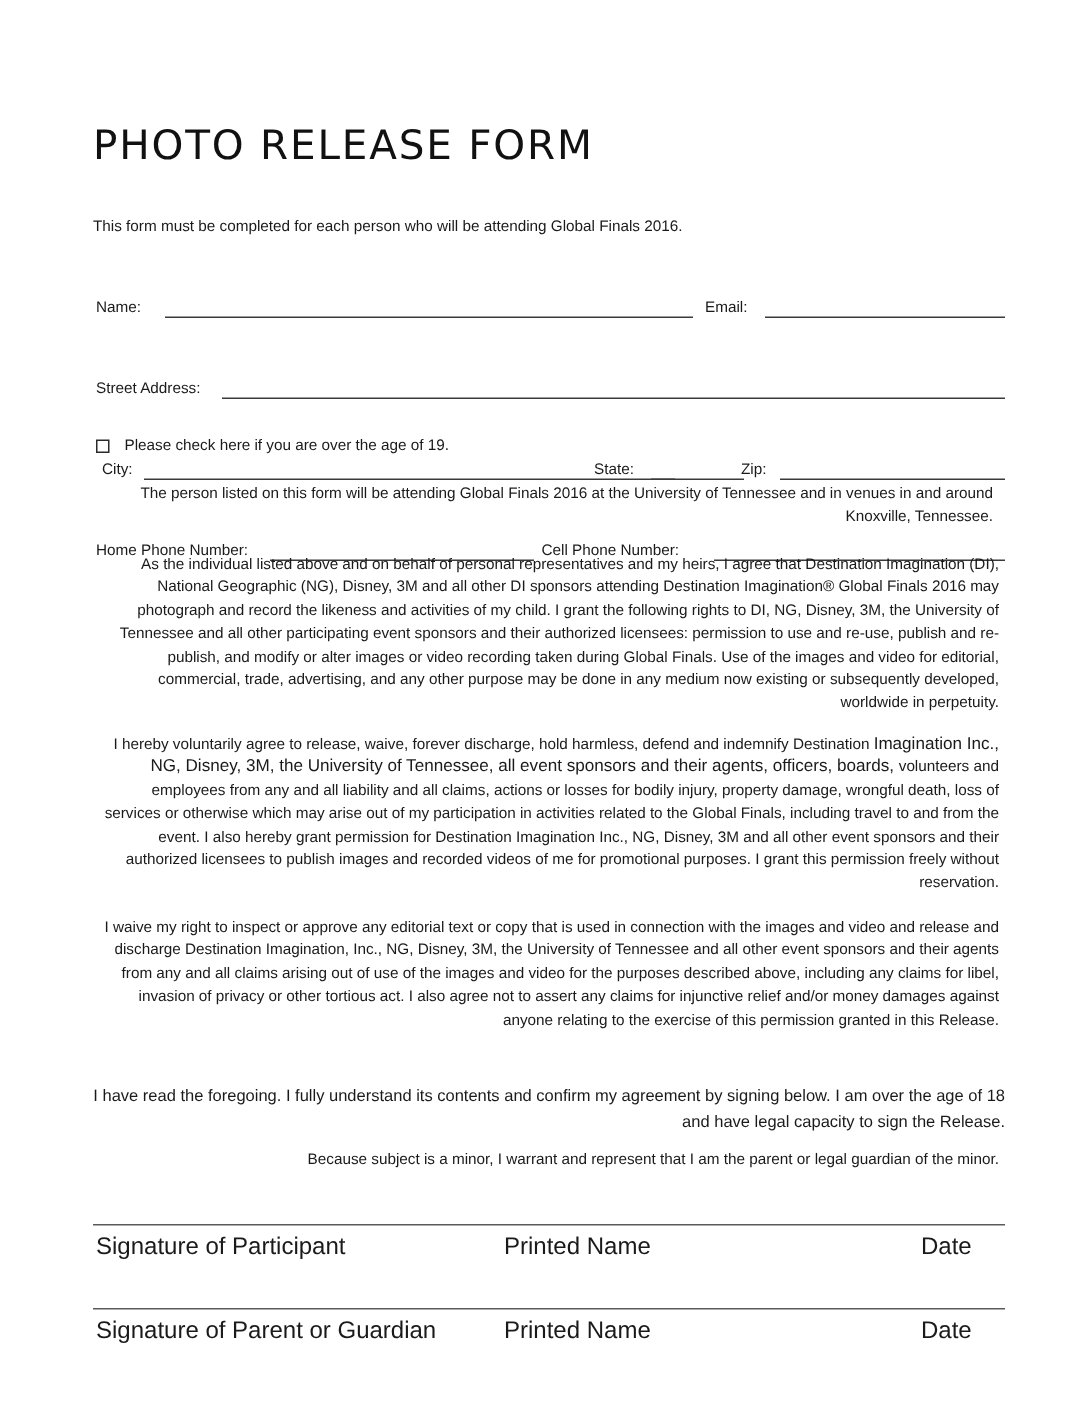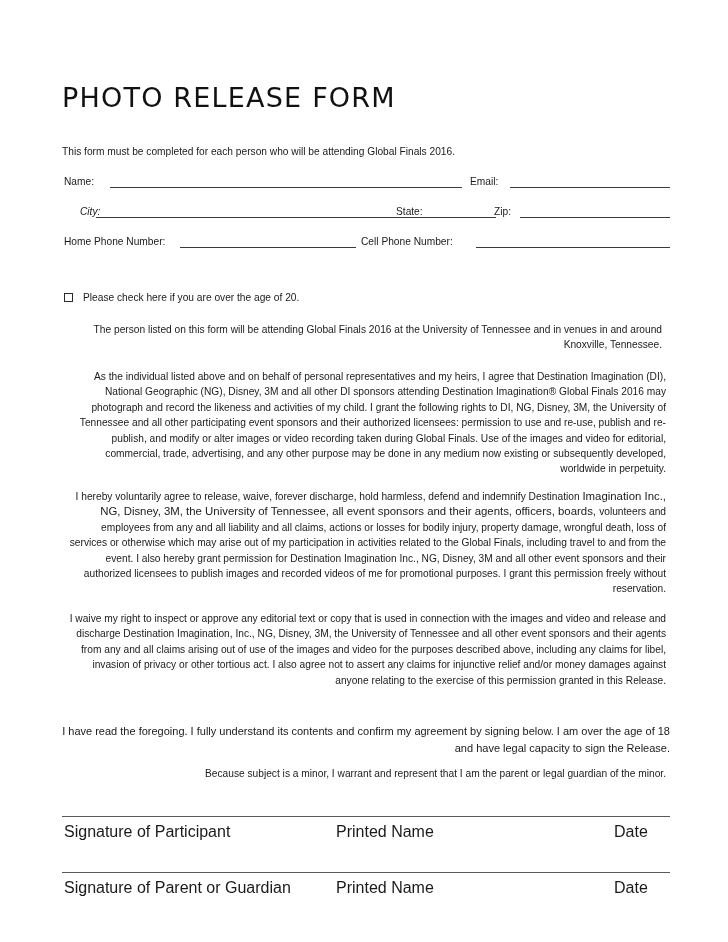--- a/index.html
+++ b/index.html
@@ -57,20 +57,21 @@
   
   .fields {
     position: absolute;
     left: 0;
     top: 172px;
     width: 608px;
   }
   .field-row {
     position: relative;
     height: 30px;
+    margin-top: 24px;
   }
   .fl {
     position: absolute;
     font-size: 10.2px;
     line-height: 14px;
     color: #1a1a1a;
     white-space: nowrap;
     top: 3px;
   }
   .rule {
@@ -171,42 +172,46 @@
 
     <div class="fields">
 
       <div class="field-row">
         <span class="fl" style="left:2px;">Name:</span>
         <span class="rule" style="left:48px; width:352px;"></span>
         <span class="fl" style="left:408px;">Email:</span>
         <span class="rule" style="left:448px; width:160px;"></span>
       </div>
 
-
-      <div class="field-row">
-        <span class="fl" style="left:18px;font-style:italic;">City:</span>
+      <div class="field-row">
+        <span class="fl" style="left:2px;">Street Address:</span>
+        <span class="rule" style="left:86px; width:522px;"></span>
+      </div>
+
+      <div class="field-row">
+        <span class="fl" style="left:6px;">City:</span>
         <span class="rule" style="left:34px; width:354px;"></span>
         <span class="fl" style="left:334px;">State:</span>
         <span class="rule" style="left:372px; width:62px;"></span>
         <span class="fl" style="left:432px;">Zip:</span>
         <span class="rule" style="left:458px; width:150px;"></span>
       </div>
 
       <div class="field-row">
         <span class="fl" style="left:2px;">Home Phone Number:</span>
         <span class="rule" style="left:118px; width:176px;"></span>
         <span class="fl" style="left:299px;">Cell Phone Number:</span>
         <span class="rule" style="left:414px; width:194px;"></span>
       </div>
 
     </div>
 
     <div class="checkline">
       <span class="cbox"></span>
-      <span class="ctext">Please check here if you are over the age of 20.</span>
+      <span class="ctext">Please check here if you are over the age of 19.</span>
     </div>
 
     <div class="para p-venue">The person listed on this form will be attending Global Finals 2016 at the University of Tennessee and in venues in and around Knoxville, Tennessee.</div>
 
     <div class="para p-grant">As the individual listed above and on behalf of personal representatives and my heirs, I agree that Destination Imagination (DI), National Geographic (NG), Disney, 3M and all other DI sponsors attending Destination Imagination® Global Finals 2016 may photograph and record the likeness and activities of my child. I grant the following rights to DI, NG, Disney, 3M, the University of Tennessee and all other participating event sponsors and their authorized licensees: permission to use and re-use, publish and re-publish, and modify or alter images or video recording taken during Global Finals. Use of the images and video for editorial, commercial, trade, advertising, and any other purpose may be done in any medium now existing or subsequently developed, worldwide in perpetuity.</div>
 
     <div class="para p-indem"><span>I hereby voluntarily agree to release, waive, forever discharge, hold harmless, defend and indemnify Destination </span><span class="emph">Imagination Inc., NG, Disney, 3M, the University of Tennessee, all event sponsors and their agents, officers, boards, </span><span>volunteers and employees from any and all liability and all claims, actions or losses for bodily injury, property damage, wrongful death, loss of services or otherwise which may arise out of my participation in activities related to the Global Finals, including travel to and from the event. I also hereby grant permission for Destination Imagination Inc., NG, Disney, 3M and all other event sponsors and their authorized licensees to publish images and recorded videos of me for promotional purposes. I grant this permission freely without reservation.</span></div>
 
     <div class="para p-waive">I waive my right to inspect or approve any editorial text or copy that is used in connection with the images and video and release and discharge Destination Imagination, Inc., NG, Disney, 3M, the University of Tennessee and all other event sponsors and their agents from any and all claims arising out of use of the images and video for the purposes described above, including any claims for libel, invasion of privacy or other tortious act. I also agree not to assert any claims for injunctive relief and/or money damages against anyone relating to the exercise of this permission granted in this Release.</div>
 

